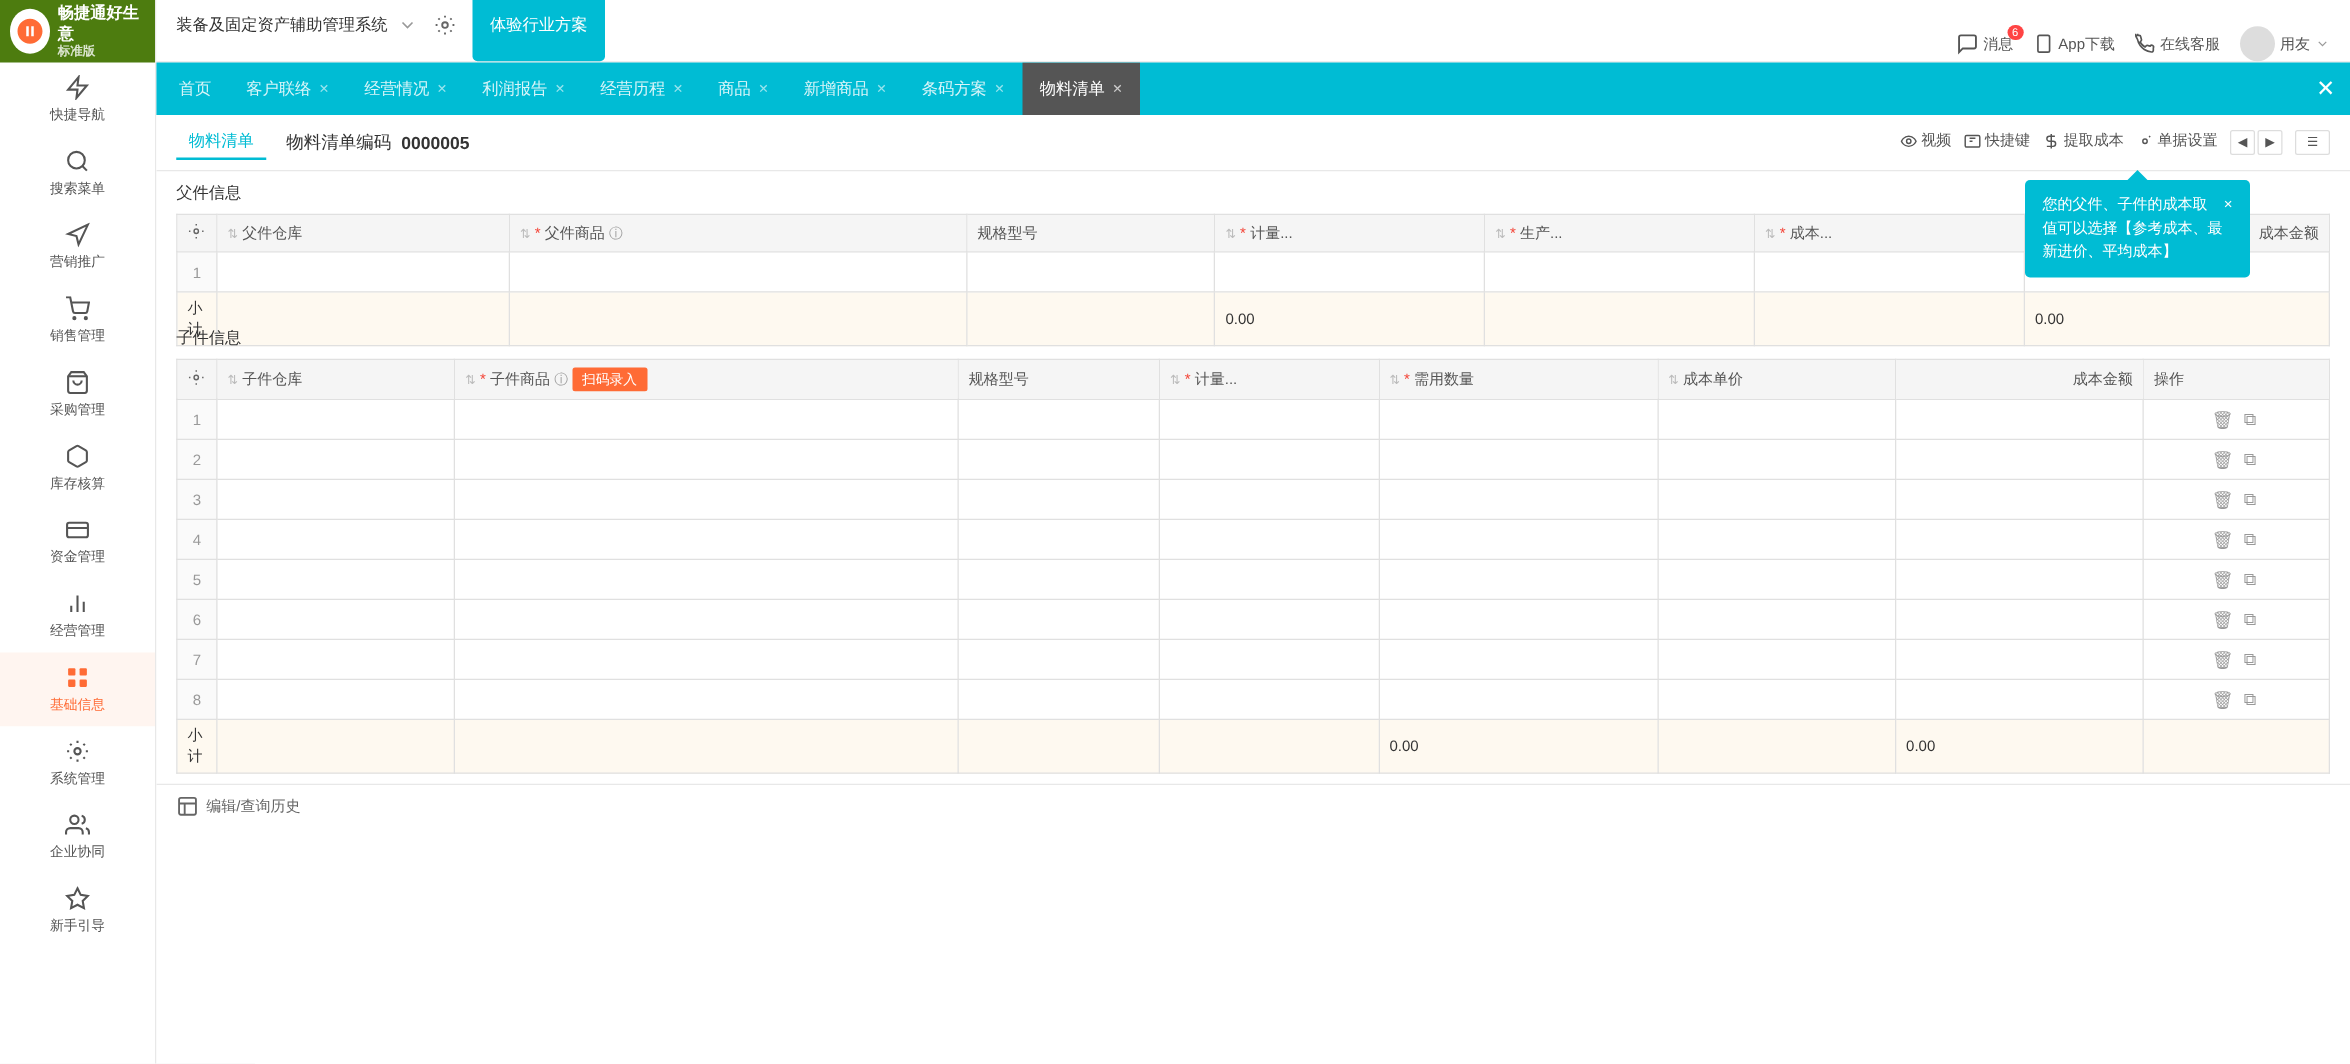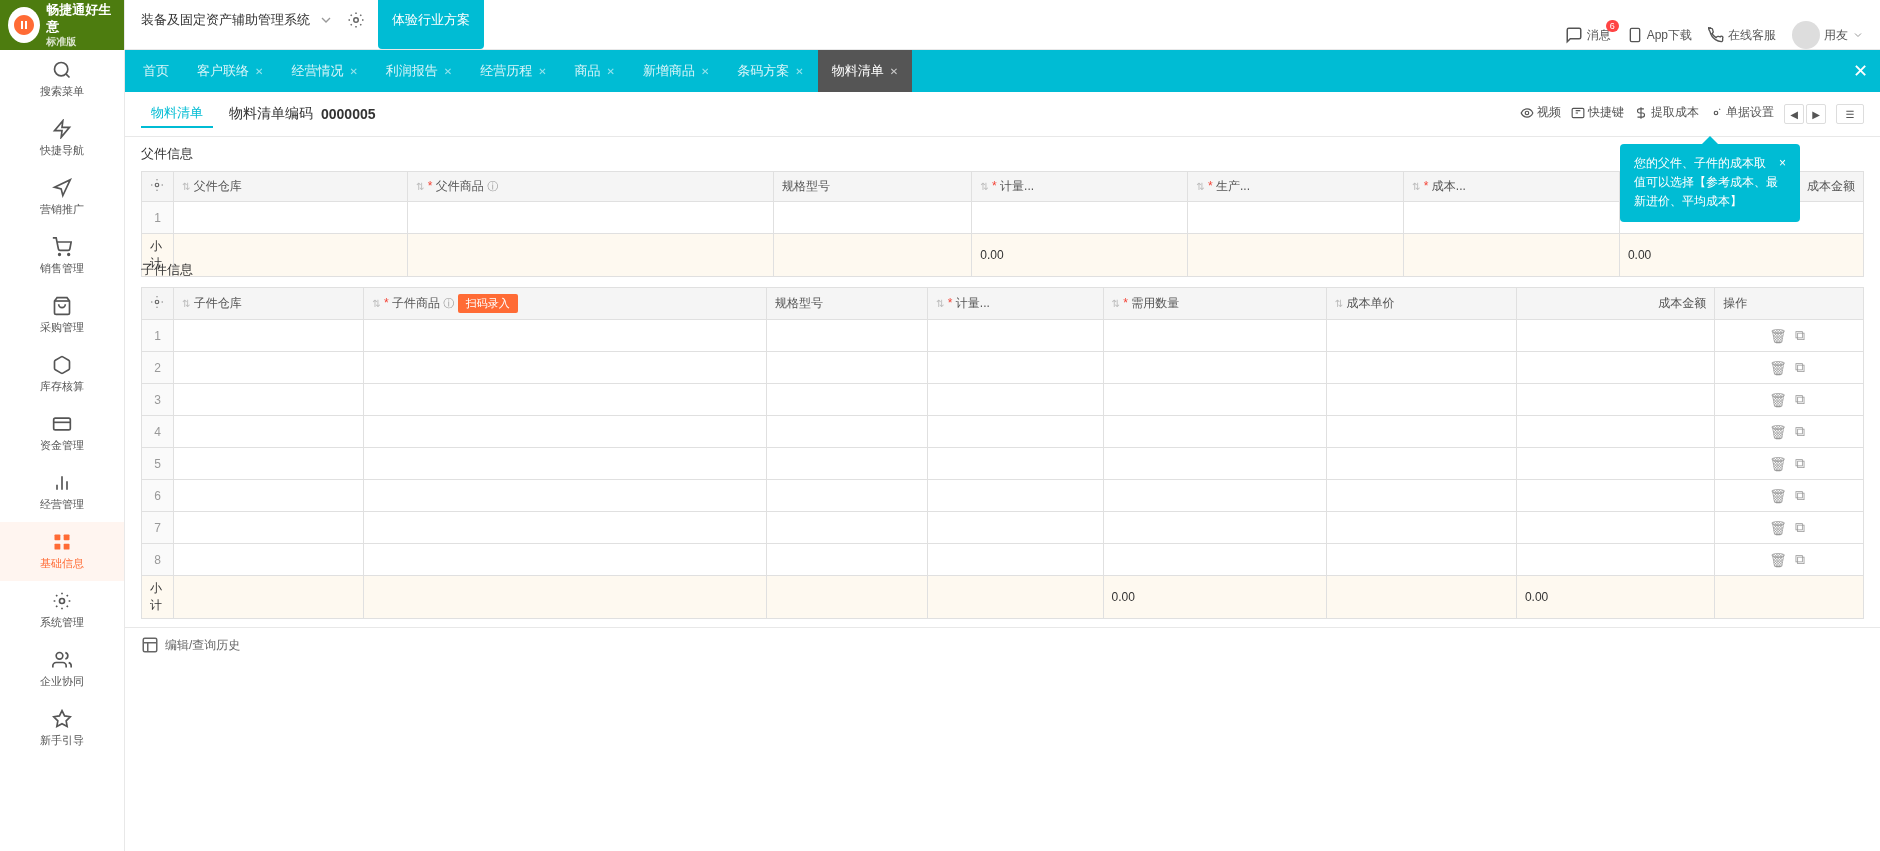--- a/index.html
+++ b/index.html
@@ -95,30 +95,30 @@
         </svg>
     </div>
     <div class="sidebar-brand">
       <span class="main">畅捷通好生意</span>
       <span class="sub">标准版</span>
     </div>
   </div>
 
   <div class="sidebar-item">
     <svg viewBox="0 0 24 24" fill="none" stroke="currentColor" stroke-width="2">
+        <polygon points="13 2 3 14 12 14 11 22 21 10 12 10 13 2"></polygon>
+      </svg>
+    <span>快捷导航</span>
+  </div>
+  <div class="sidebar-item">
+    <svg viewBox="0 0 24 24" fill="none" stroke="currentColor" stroke-width="2">
         <circle cx="11" cy="11" r="8"></circle>
         <path d="M21 21l-4.35-4.35"></path>
       </svg>
     <span>搜索菜单</span>
-  </div>
-  <div class="sidebar-item">
-    <svg viewBox="0 0 24 24" fill="none" stroke="currentColor" stroke-width="2">
-        <polygon points="13 2 3 14 12 14 11 22 21 10 12 10 13 2"></polygon>
-      </svg>
-    <span>快捷导航</span>
   </div>
   <div class="sidebar-item">
     <svg viewBox="0 0 24 24" fill="none" stroke="currentColor" stroke-width="2">
         <path d="M3 11l19-9-9 19-2-8-8-2z"></path>
       </svg>
     <span>营销推广</span>
   </div>
   <div class="sidebar-item">
     <svg viewBox="0 0 24 24" fill="none" stroke="currentColor" stroke-width="2">
         <circle cx="9" cy="21" r="1"></circle>

